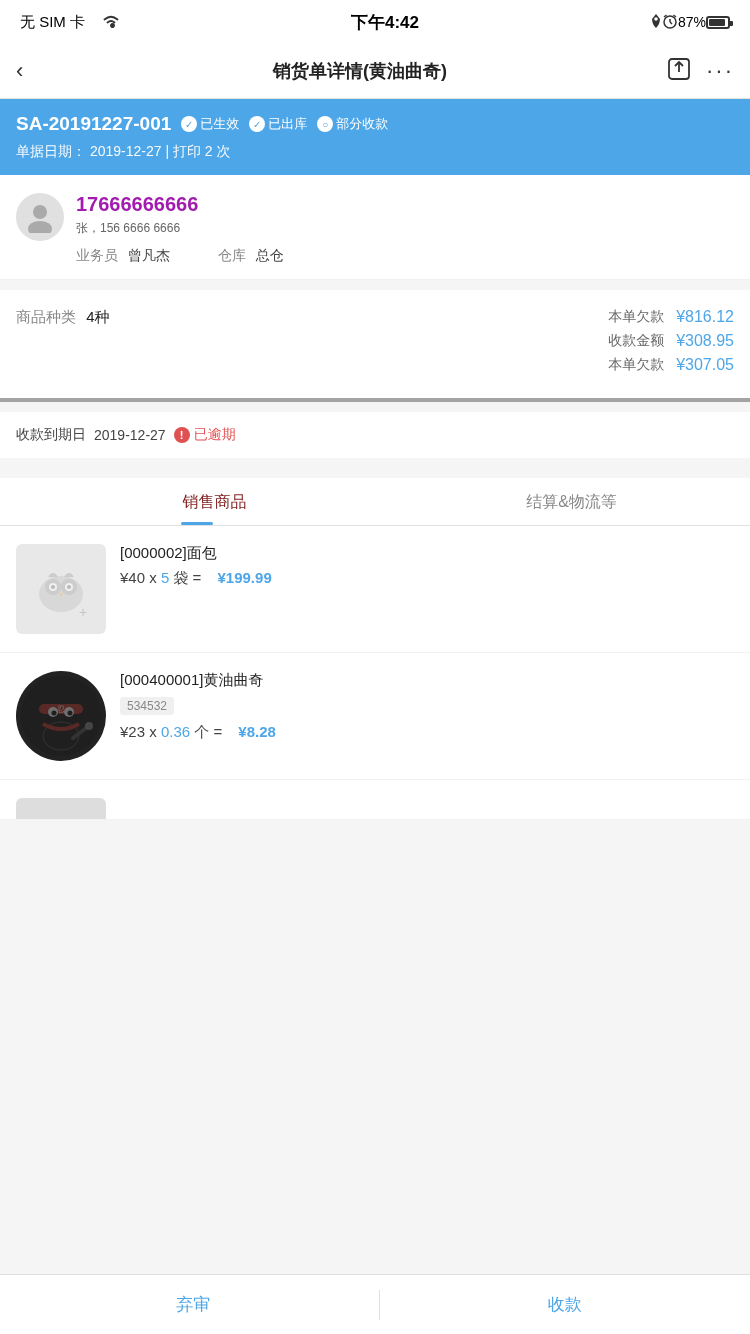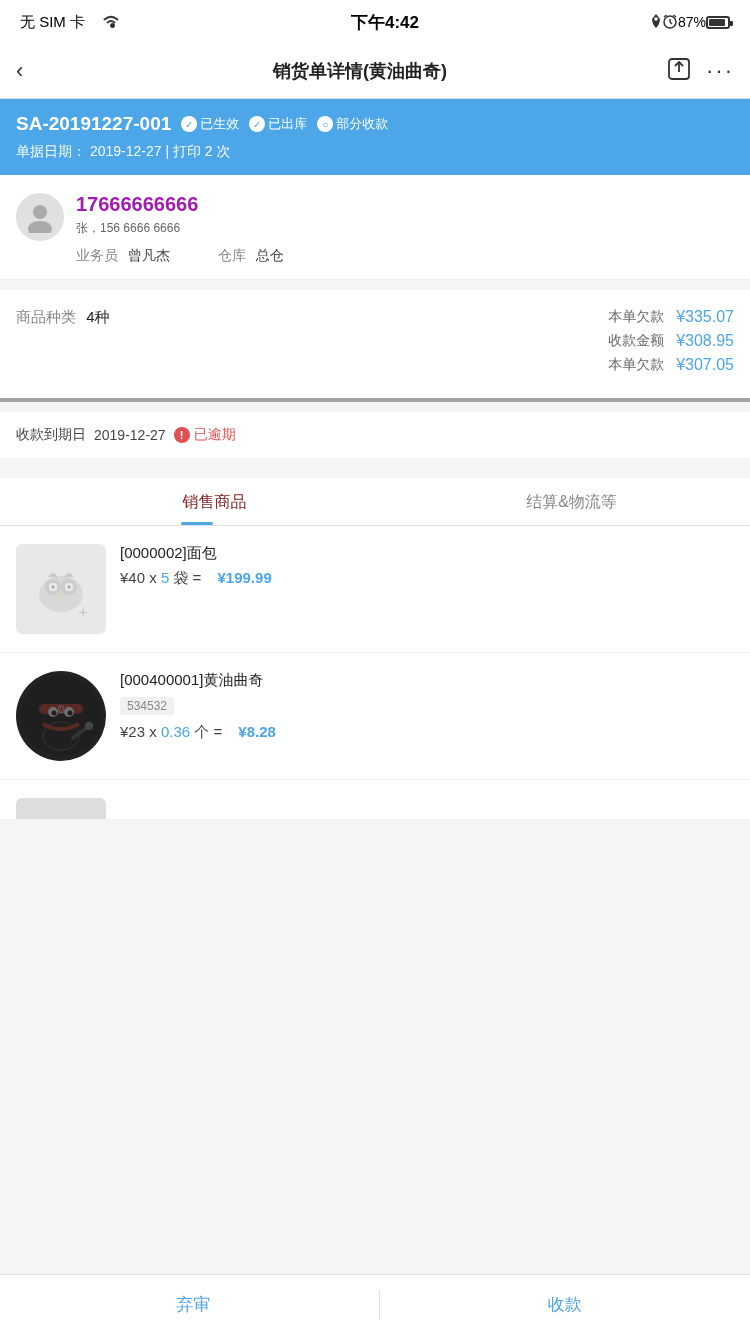--- a/index.html
+++ b/index.html
@@ -442,21 +442,21 @@
 
 <div class="stats-section">
   <div class="stats-row">
     <div class="stats-left">
       <span class="stats-label">商品种类</span>
       <span class="stats-value">4种</span>
     </div>
     <div class="stats-right">
       <div class="stats-line">
         <span>本单欠款</span>
-        <span class="stats-amount">¥335.07</span>
+        <span class="stats-amount">¥816.12</span>
       </div>
       <div class="stats-line">
         <span>收款金额</span>
         <span class="stats-amount">¥308.95</span>
       </div>
       <div class="stats-line">
         <span>本单欠款</span>
         <span class="stats-amount">¥307.05</span>
       </div>
     </div>

